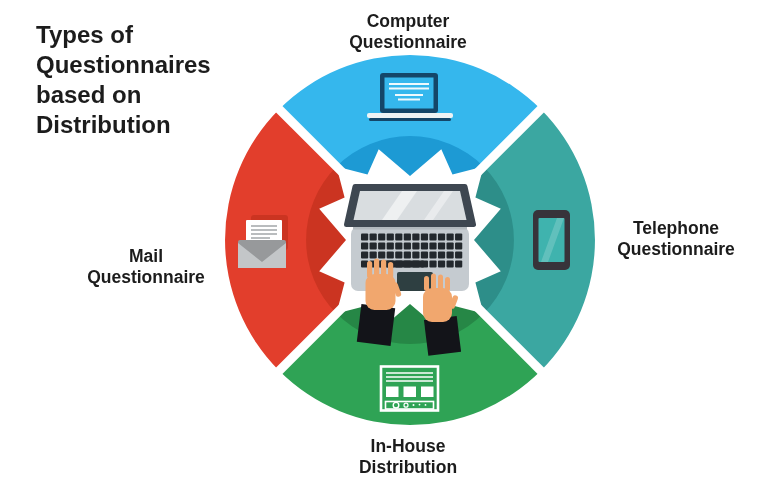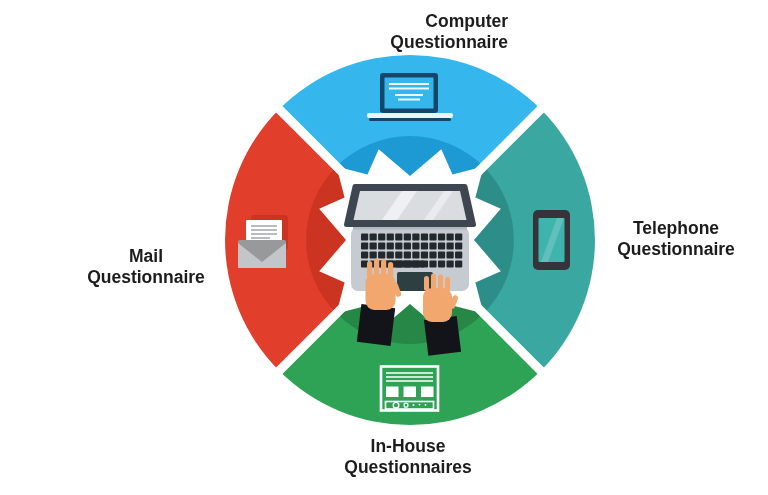--- a/index.html
+++ b/index.html
@@ -13,21 +13,21 @@
   .page-title{
     position:absolute;left:36px;top:20px;width:230px;
     font-size:24px;font-weight:700;line-height:30px;color:#1c1c1c;
     white-space:pre-line;letter-spacing:0;
   }
   .seg-label{
     position:absolute;width:200px;text-align:center;
     font-size:17.5px;font-weight:700;line-height:21px;color:#1c1c1c;
     white-space:pre-line;
   }
-  .label-computer{left:308px;top:11px;text-align:right;}
+  .label-computer{left:308px;top:11px;}
   .label-telephone{left:576px;top:218px;}
   .label-inhouse{left:308px;top:436px;}
   .label-mail{left:46px;top:214px;margin-top:32px;}
 </style>
 </head>
 <body>
 
 <div class="stage">
 
 <svg width="768" height="495" viewBox="0 0 768 495">
@@ -184,22 +184,26 @@
         <rect x="431" y="273.5" width="5" height="16.5" rx="2.5"></rect>
         <rect x="438" y="274.5" width="5" height="16" rx="2.5"></rect>
         <rect x="445" y="277" width="5" height="14" rx="2.5"></rect>
         <rect x="423" y="288" width="29" height="34" rx="9"></rect>
         <rect x="451" y="295" width="5.5" height="14" rx="2.7" transform="rotate(20 453.7 302)"></rect>
       </g>
     </g>
   </g>
 </svg>
 
+<div class="page-title">Types of
+Questionnaires
+based on
+Distribution</div>
 <div class="seg-label label-computer">Computer
 Questionnaire</div>
 <div class="seg-label label-telephone">Telephone
 Questionnaire</div>
 <div class="seg-label label-inhouse">In-House
-Questionnaires</div>
+Distribution</div>
 <div class="seg-label label-mail">Mail
 Questionnaire</div>
 
 </div>
 
 </body></html>

